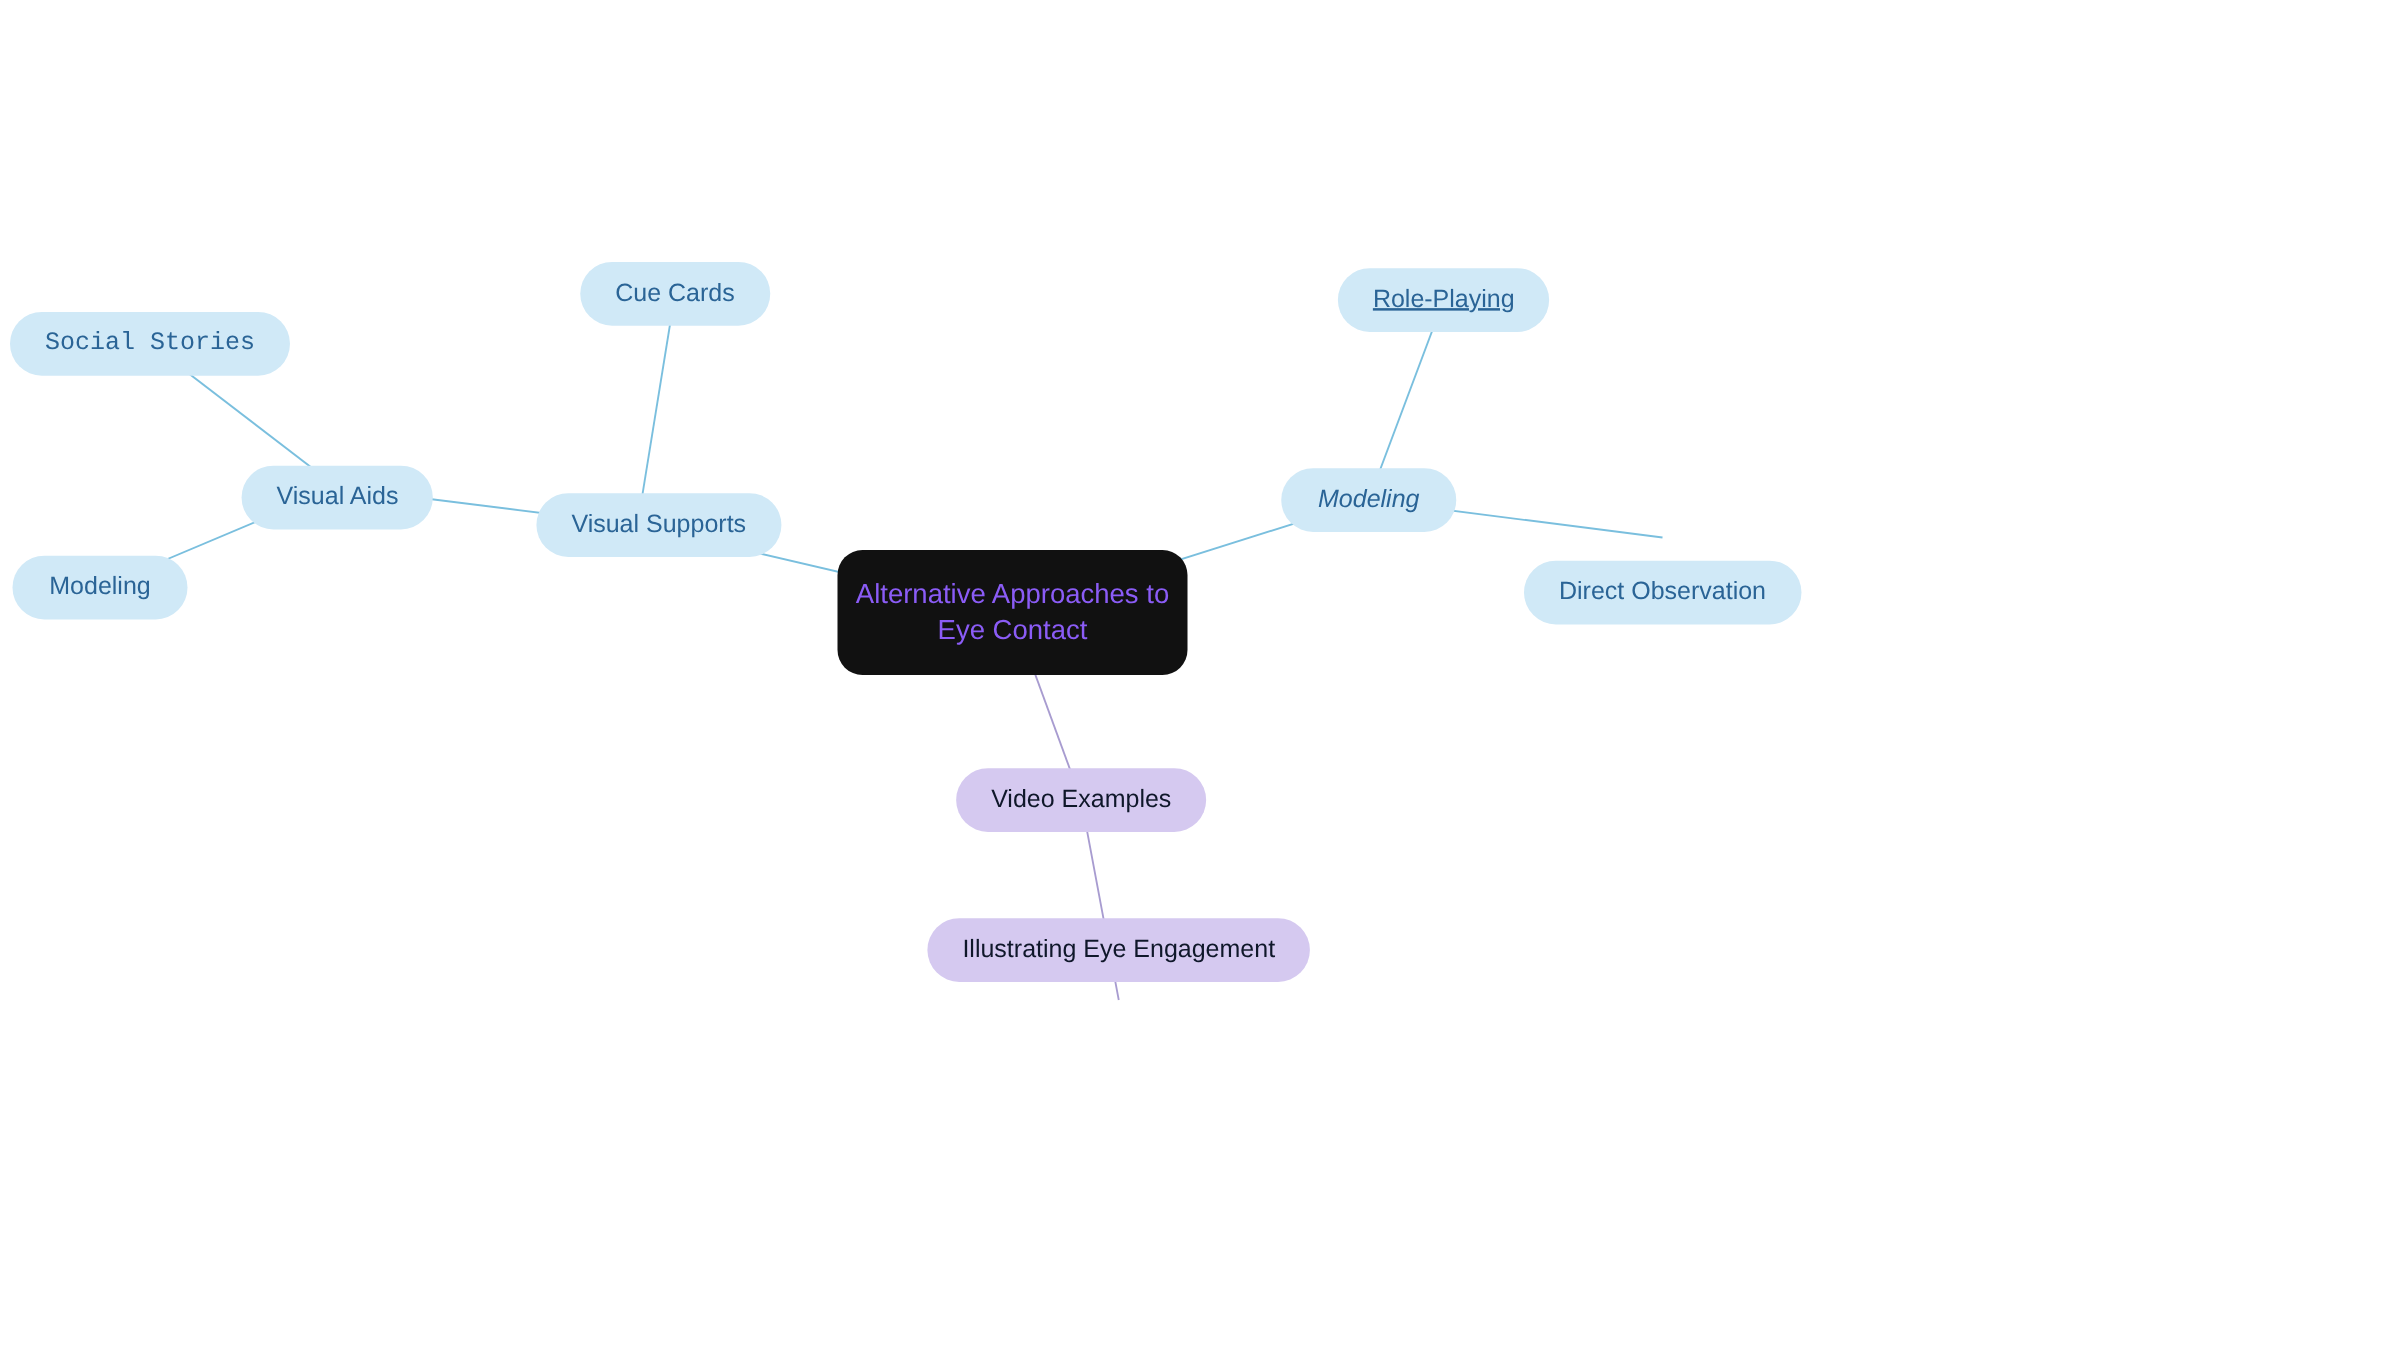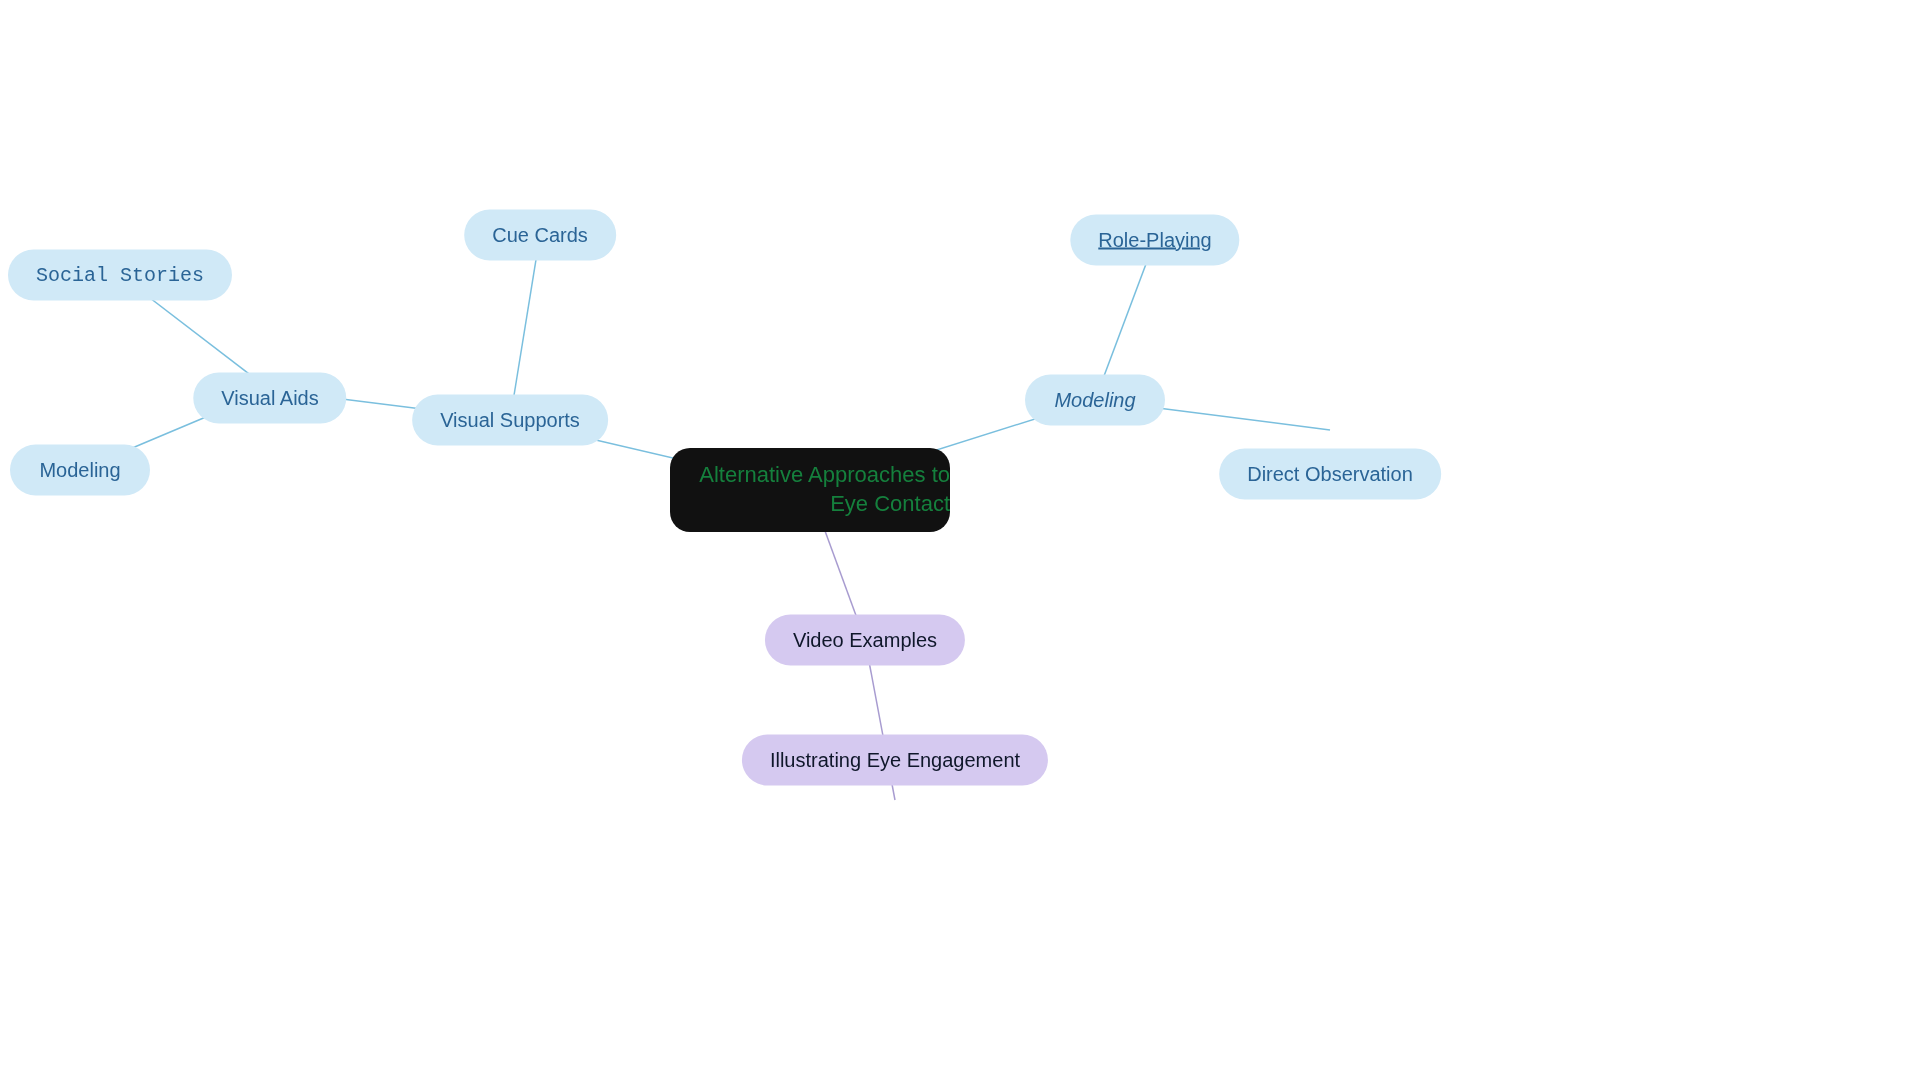--- a/index.html
+++ b/index.html
@@ -18,31 +18,31 @@
       height: 1083px;
       pointer-events: none;
     }
     .node {
       position: absolute;
       transform: translate(-50%, -50%);
       border-radius: 40px;
       display: flex;
       align-items: center;
       justify-content: center;
-      text-align: right;
+      text-align: center;
       cursor: pointer;
       user-select: none;
     }
     .node-center {
       background: #111111;
-      color: #15803d;
+      color: #8b5cf6;
       font-size: 22px;
       font-weight: 500;
       width: 280px;
-      height: 84px;
+      height: 100px;
       border-radius: 20px;
       line-height: 1.3;
     }
     .node-blue {
       background: #d0e9f7;
       color: #2a6496;
       font-size: 20px;
       font-weight: 400;
       padding: 14px 28px;
       min-width: 140px;
@@ -79,21 +79,21 @@
 
   <line x1="1095" y1="400" x2="1330" y2="430" stroke="#7abfde" stroke-width="1.5"></line>
 
   <line x1="810" y1="490" x2="865" y2="640" stroke="#a89cd0" stroke-width="1.5"></line>
 
   <line x1="865" y1="640" x2="895" y2="800" stroke="#a89cd0" stroke-width="1.5"></line>
 </svg>
 
 <div class="node node-center" style="left: 810px; top: 490px;">Alternative Approaches to Eye Contact</div>
 
-<div class="node node-blue" style="left: 510px; top: 420px;">Visual Supports</div>
+<div class="node node-blue" style="left: 527px; top: 420px;">Visual Supports</div>
 
 <div class="node node-blue" style="left: 540px; top: 235px;">Cue Cards</div>
 
 <div class="node node-blue" style="left: 270px; top: 398px;">Visual Aids</div>
 
 <div class="node node-blue" style="left: 120px; top: 275px; font-family: Liberation Mono, monospace;">Social Stories</div>
 
 <div class="node node-blue" style="left: 80px; top: 470px;">Modeling</div>
 
 <div class="node node-blue" style="left: 1095px; top: 400px; font-style: italic;">Modeling</div>

